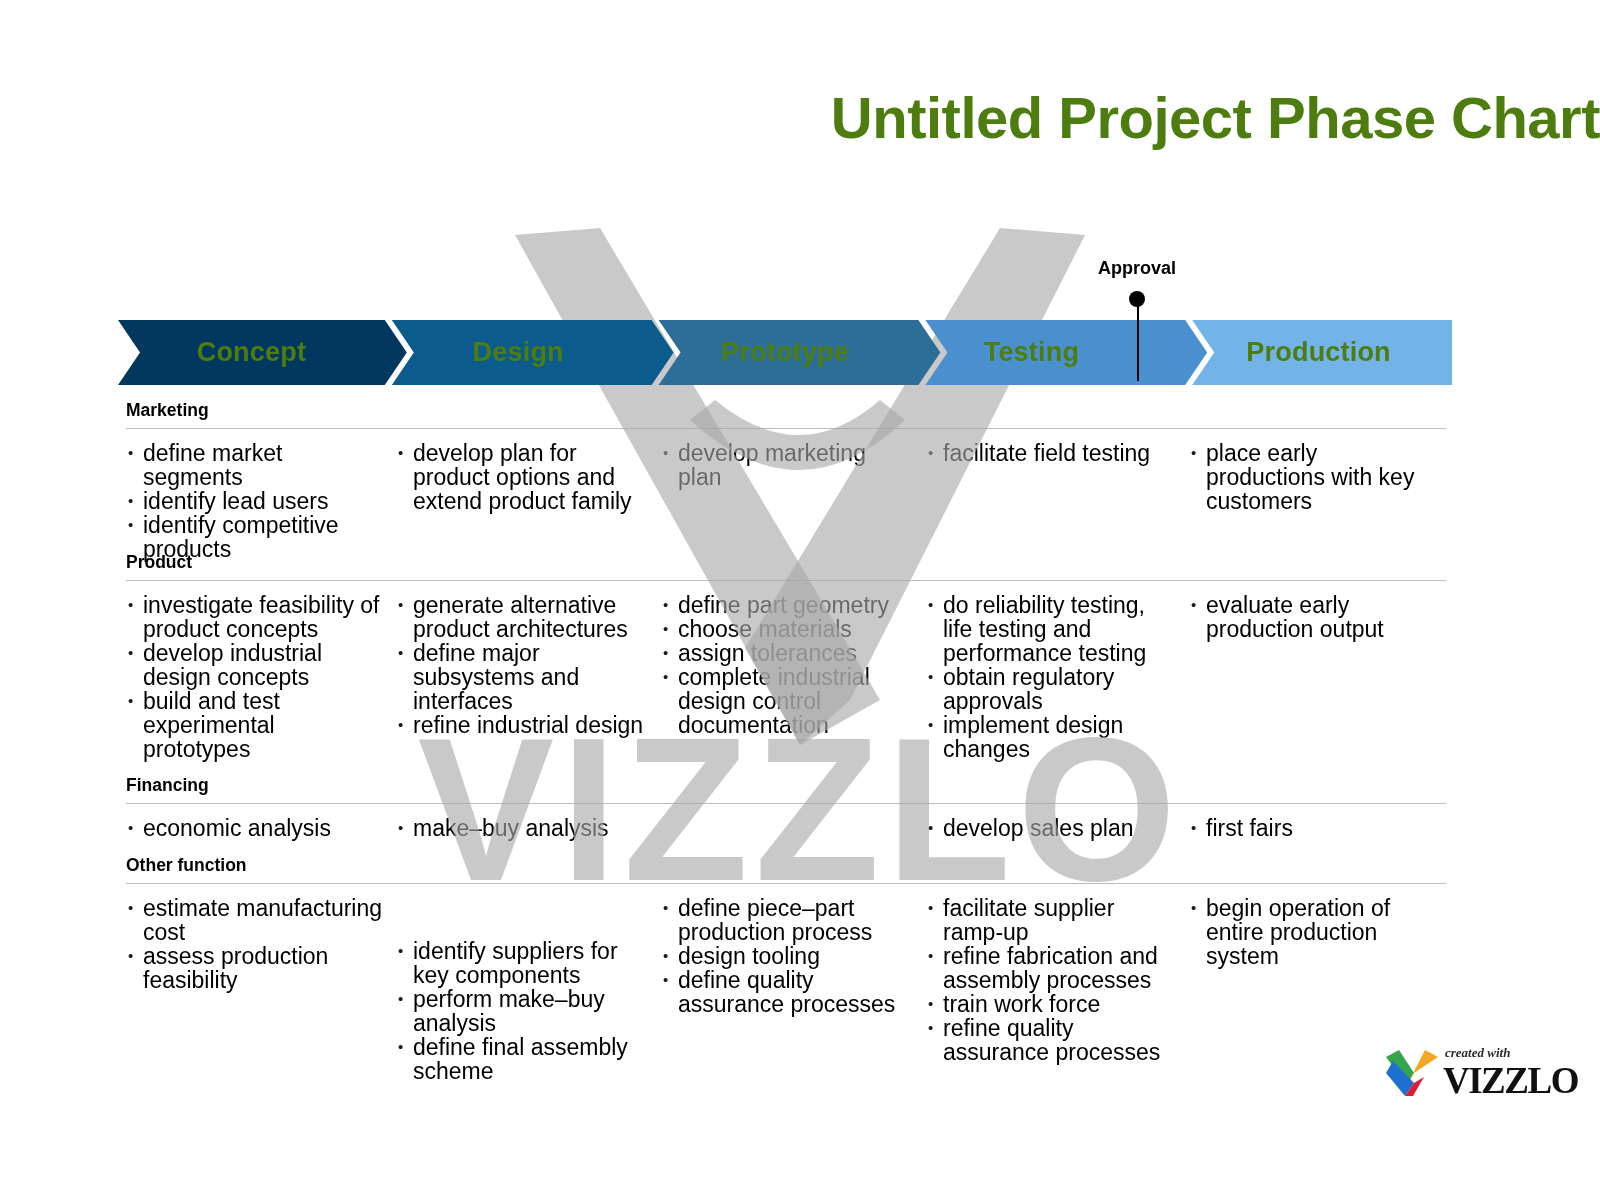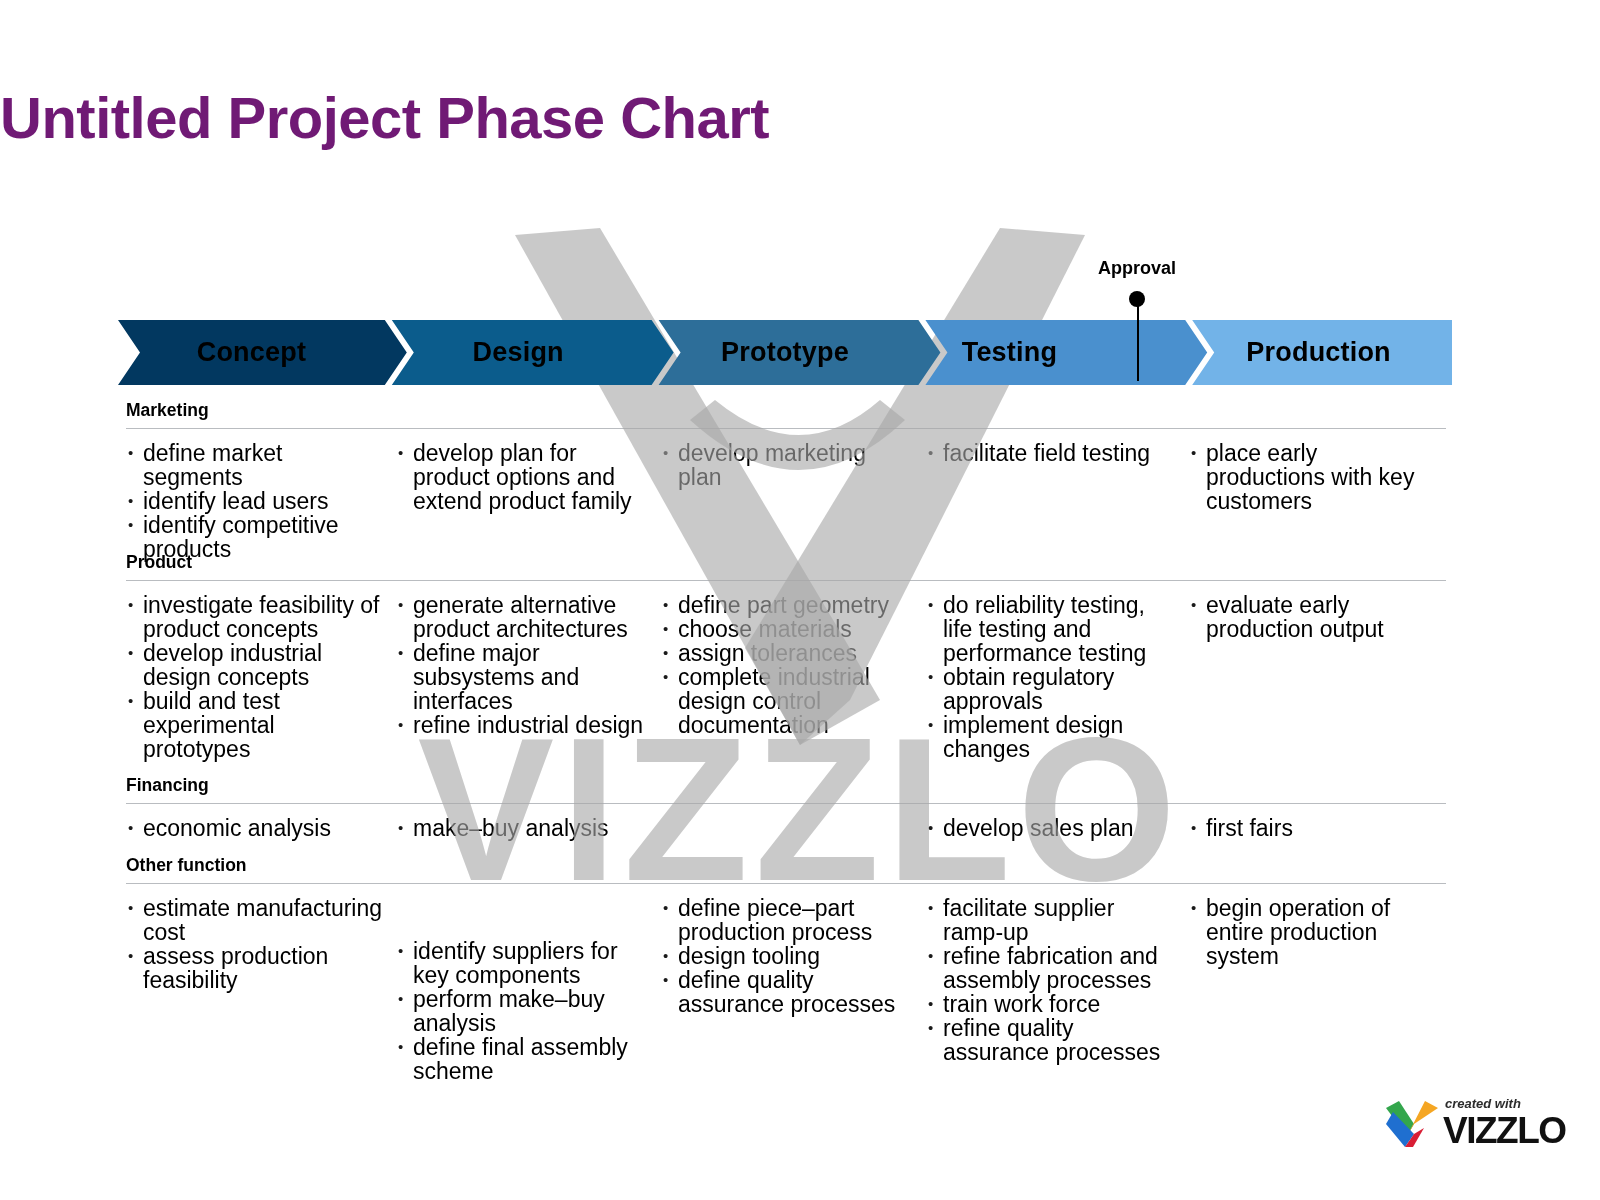--- a/index.html
+++ b/index.html
@@ -13,23 +13,23 @@
 
   
   .watermark {
     position: absolute; left: 0; top: 0; width: 1600px; height: 1200px;
     pointer-events: none; z-index: 5;
   }
 
   
   .chart-title {
     position: absolute; left: 0; top: 84px; width: 1600px;
-    text-align: left;
+    text-align: right;
     font-size: 58px; font-weight: bold; letter-spacing: -0.5px;
-    color: #701a75; z-index: 2;
+    color: #4d7c0f; z-index: 2;
   }
 
   
   .approval-wrap { position: absolute; left: 1062px; top: 258px; z-index: 12; }
   .approval-label {
     position: absolute; left: 0; top: 0; width: 150px; text-align: center;
     font-size: 18px; font-weight: bold; color: #000; white-space: nowrap;
   }
   .approval-dot {
     position: absolute; left: 67px; top: 33px;
@@ -40,21 +40,21 @@
     width: 2px; height: 78px; background: #000;
   }
 
   
   .banner { position: absolute; left: 118px; top: 320px; width: 1334px; height: 65px; z-index: 10; }
   .banner svg { display:block; }
   .banner-labels { position: absolute; left: 0; top: 0; width: 1334px; height: 65px; }
   .phase-label {
     position: absolute; top: 0; height: 65px;
     display: flex; align-items: center; justify-content: center;
-    color: #000000; font-size: 27px; font-weight: bold; letter-spacing: 0.2px;
+    color: #4d7c0f; font-size: 27px; font-weight: bold; letter-spacing: 0.2px;
   }
 
   
   .group { position: absolute; left: 126px; width: 1320px; }
   .group-title {
     font-size: 17.5px; font-weight: bold; color: #000;
     padding-bottom: 7px;
   }
   .group-rule { width: 1320px; height: 1px; background: #b9bcc0; }
   .cells { position: relative; }
@@ -65,21 +65,21 @@
     font-size: 23px; line-height: 24px; color: #000000;
     padding-left: 17px; margin-bottom: 0px;
   }
   ul.items li::before {
     content: "\2022";
     position: absolute; left: 2px; top: -1px;
     font-size: 15px; color: #1a1a1a; line-height: 25px;
   }
 
   
-  .logo { position: absolute; left: 1383px; top: 1090px; width: 185px; height: 62px; z-index: 20; }
+  .logo { position: absolute; left: 1383px; top: 1039px; width: 185px; height: 62px; z-index: 20; font-family: Liberation Serif, serif; }
   .logo-mark { position: absolute; left: 0; top: 8px; }
   .logo-created {
     position: absolute; left: 62px; top: 6px;
     font-size: 13px; font-style: italic; font-weight: bold; color: #2b2b2b;
   }
   .logo-word {
     position: absolute; left: 60px; top: 20px;
     font-size: 37px; font-weight: bold; letter-spacing: -1.5px; color: #111;
   }
 </style>
@@ -110,21 +110,21 @@
         <polygon points="0,0 266.8,0 288.8,32.5 266.8,65 0,65 22,32.5" fill="#023860"></polygon>
         <polygon points="273.8,0 533.6,0 555.6,32.5 533.6,65 273.8,65 295.8,32.5" fill="#0b5c8c"></polygon>
         <polygon points="540.6,0 800.4000000000001,0 822.4000000000001,32.5 800.4000000000001,65 540.6,65 562.6,32.5" fill="#2d6e99"></polygon>
         <polygon points="807.4000000000001,0 1067.2,0 1089.2,32.5 1067.2,65 807.4000000000001,65 829.4000000000001,32.5" fill="#4a90ce"></polygon>
         <polygon points="1074.2,0 1334,0 1334,0 1334,32.5 1334,65 1074.2,65 1096.2,32.5" fill="#72b3e8"></polygon>
       </svg>
     <div class="banner-labels" id="banner-labels">
         <div class="phase-label" style="left: 0px; width: 266.8px;">Concept</div>
         <div class="phase-label" style="left: 266.8px; width: 266.8px;">Design</div>
         <div class="phase-label" style="left: 533.6px; width: 266.8px;">Prototype</div>
-        <div class="phase-label" style="left: 758px; width: 266.8px;">Testing</div>
+        <div class="phase-label" style="left: 780px; width: 266.8px;">Testing</div>
         <div class="phase-label" style="left: 1067.2px; width: 266.8px;">Production</div>
       </div>
   </div>
 
   <div id="groups-host">
       <div class="group" style="top: 400px;">
         <div class="group-title">Marketing</div>
         <div class="group-rule"></div>
         <div class="cells" style="height: 10px;">
           <div class="cell" style="left: 0px; width: 258px; top: 12px;">

